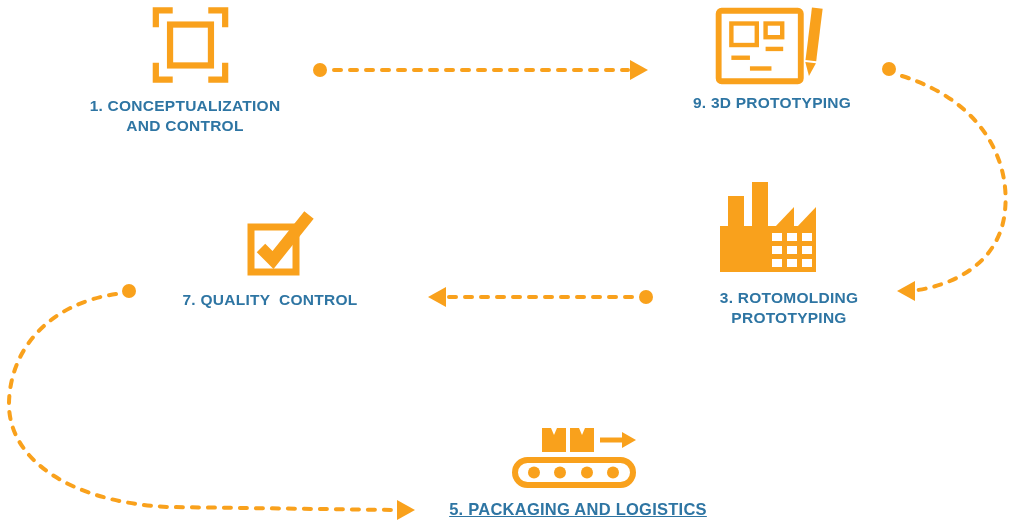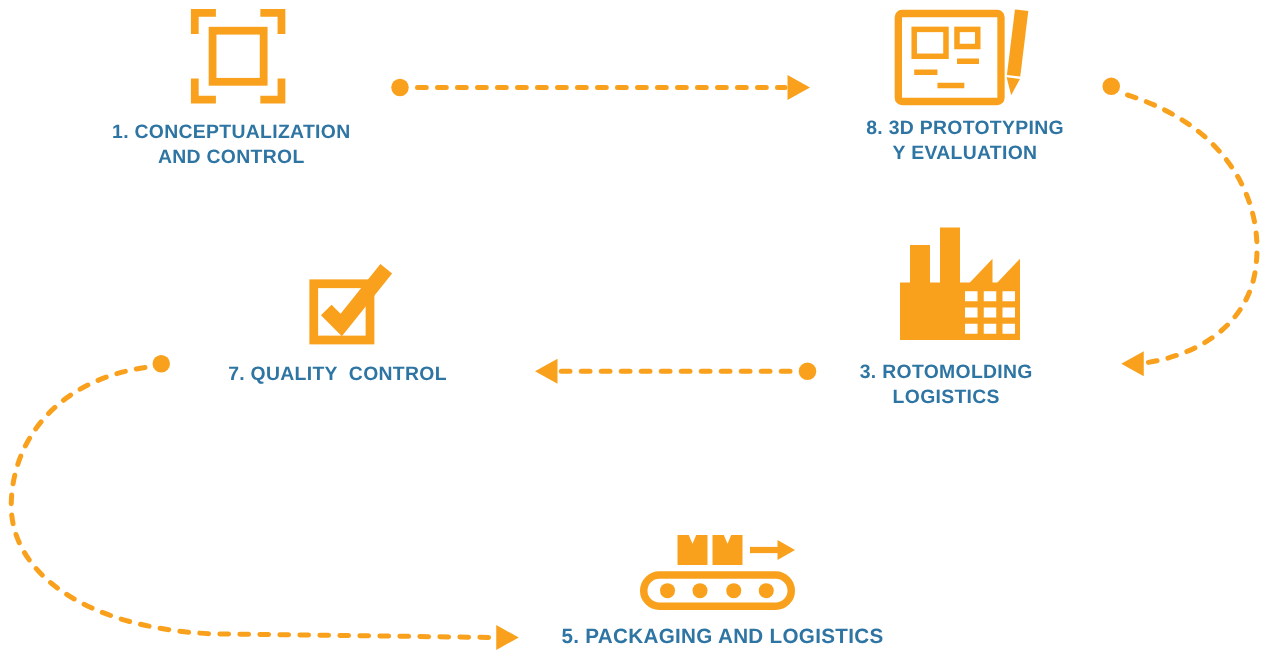--- a/index.html
+++ b/index.html
@@ -14,21 +14,21 @@
   .abs { position: absolute; }
   .label {
     color: #2E75A3;
     font-weight: 700;
     font-size: 15.5px;
     line-height: 20px;
     letter-spacing: 0.25px;
     text-align: center;
   }
   .lbl-line { white-space: pre-wrap; }
-  .label.big { font-size: 16.5px; line-height: 21px; }
+  .label.big { font-size: 16.5px; line-height: 21px; text-decoration: underline; }
   #connector-layer { position: absolute; left: 0; top: 0; pointer-events: none; }
   .icon svg { display: block; }
 </style>
 </head>
 <body>
 
 <div id="canvas">
 
   <svg id="connector-layer" width="1024" height="528" viewBox="0 0 1024 528">
 
@@ -83,22 +83,21 @@
         <path d="M17 57 H36" stroke-width="4.5"></path>
         <path d="M36 68 H58" stroke-width="4.5"></path>
       </g>
       <g transform="rotate(7 100 42)" fill="#F9A11C">
         <rect x="95" y="6" width="11" height="54"></rect>
         <polygon points="95,62 106,62 100.5,76"></polygon>
       </g>
     </svg>
   </div>
   <div class="abs label" style="left:657px; top:93px; width:230px;">
-    <div class="lbl-line">8. 3D PROTOTYPING</div>
-    <div class="lbl-line">Y EVALUATION</div>
+    <div class="lbl-line">9. 3D PROTOTYPING</div>
   </div>
 
   <div class="abs icon" style="left:716px; top:180px;">
     <svg width="104" height="96" viewBox="0 0 104 96">
       <g fill="#F9A11C">
         <rect x="12" y="16" width="16" height="36"></rect>
         <rect x="36" y="2" width="16" height="50"></rect>
         <polygon points="58,48 78,27 78,48"></polygon>
         <polygon points="80,48 100,27 100,48"></polygon>
         <rect x="4" y="46" width="96" height="46"></rect>
@@ -109,23 +108,23 @@
           <rect x="86" y="53" width="10" height="8"></rect>
         <rect x="56" y="66" width="10" height="8"></rect>
           <rect x="71" y="66" width="10" height="8"></rect>
           <rect x="86" y="66" width="10" height="8"></rect>
         <rect x="56" y="79" width="10" height="8"></rect>
           <rect x="71" y="79" width="10" height="8"></rect>
           <rect x="86" y="79" width="10" height="8"></rect>
       </g>
     </svg>
   </div>
-  <div class="abs label" style="left:652px; top:288px; width:210px;">
+  <div class="abs label" style="left:684px; top:288px; width:210px;">
     <div class="lbl-line">3. ROTOMOLDING</div>
-    <div class="lbl-line">LOGISTICS</div>
+    <div class="lbl-line">PROTOTYPING</div>
   </div>
 
   <div class="abs icon" style="left:246px; top:208px;">
     <svg width="70" height="70" viewBox="0 0 70 70">
       <rect x="5" y="19" width="45" height="45" fill="none" stroke="#F9A11C" stroke-width="7"></rect>
       <path d="M15 40 L27 52 L63 7" fill="none" stroke="#F9A11C" stroke-width="12"></path>
     </svg>
   </div>
   <div class="abs label" style="left:150px; top:290px; width:240px;">
     <div class="lbl-line">7. QUALITY  CONTROL</div>

